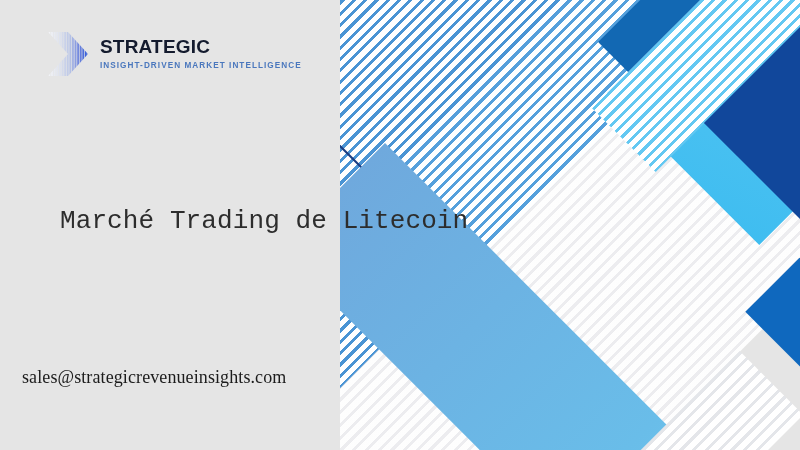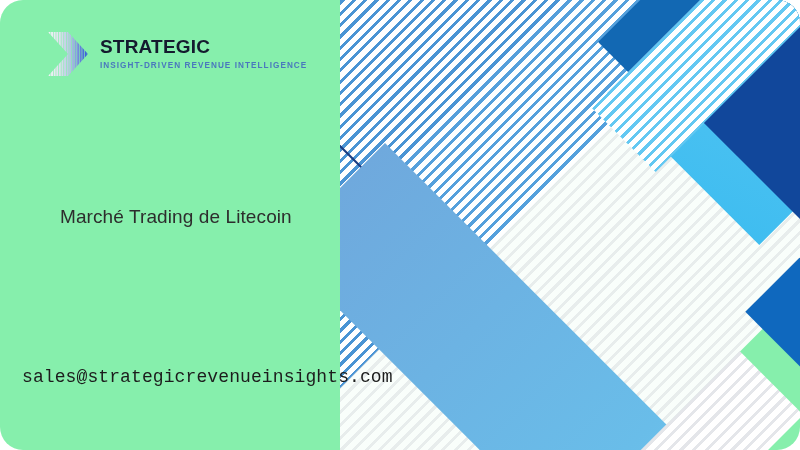--- a/index.html
+++ b/index.html
@@ -9,22 +9,21 @@
   }
   body {
     font-family: "Liberation Sans", sans-serif;
   }
 
   .slide {
     position: relative;
     width: 800px;
     height: 450px;
     overflow: hidden;
-    background: #86efac;
-    border-radius: 23px;
+    background: #e5e5e5;
   }
 
   
   .artwork {
     position: absolute;
     top: 0;
     right: 0;
     width: 460px;
     height: 450px;
     overflow: hidden;
@@ -186,30 +185,30 @@
     font-weight: bold;
     letter-spacing: 1.05px;
     color: #4a77bd;
   }
 
   
   .slide-title {
     position: absolute;
     left: 60px;
     top: 206px;
-    font-family: Liberation Sans, sans-serif;
-    font-size: 19px;
+    font-family: Liberation Mono, monospace;
+    font-size: 26px;
     color: #2d2d2d;
     letter-spacing: .1px;
   }
   .contact-email {
     position: absolute;
     left: 22px;
     top: 367px;
-    font-family: Liberation Mono, monospace;
+    font-family: Liberation Serif, serif;
     font-size: 18px;
     color: #1c1c1c;
     letter-spacing: .1px;
   }
 </style>
 </head>
 <body>
 
 <div class="slide">
 
@@ -247,21 +246,21 @@
         <mask id="slicemask">
           <rect x="0" y="0" width="44" height="48" fill="url(#slices)"></rect>
         </mask>
       </defs>
       <g mask="url(#slicemask)">
         <path d="M2,2 L22,2 L42,24 L22,46 L2,46 L22,24 Z" fill="url(#chev)"></path>
       </g>
     </svg>
     <div class="logo-text">
       <span class="logo-line">STRATEGIC</span>
-      <span class="logo-tagline">INSIGHT-DRIVEN REVENUE INTELLIGENCE</span>
+      <span class="logo-tagline">INSIGHT-DRIVEN MARKET INTELLIGENCE</span>
     </div>
   </div>
 
   <div class="slide-title">Marché Trading de Litecoin</div>
 
   <div class="contact-email">sales@strategicrevenueinsights.com</div>
 
 </div>
 
 </body></html>

